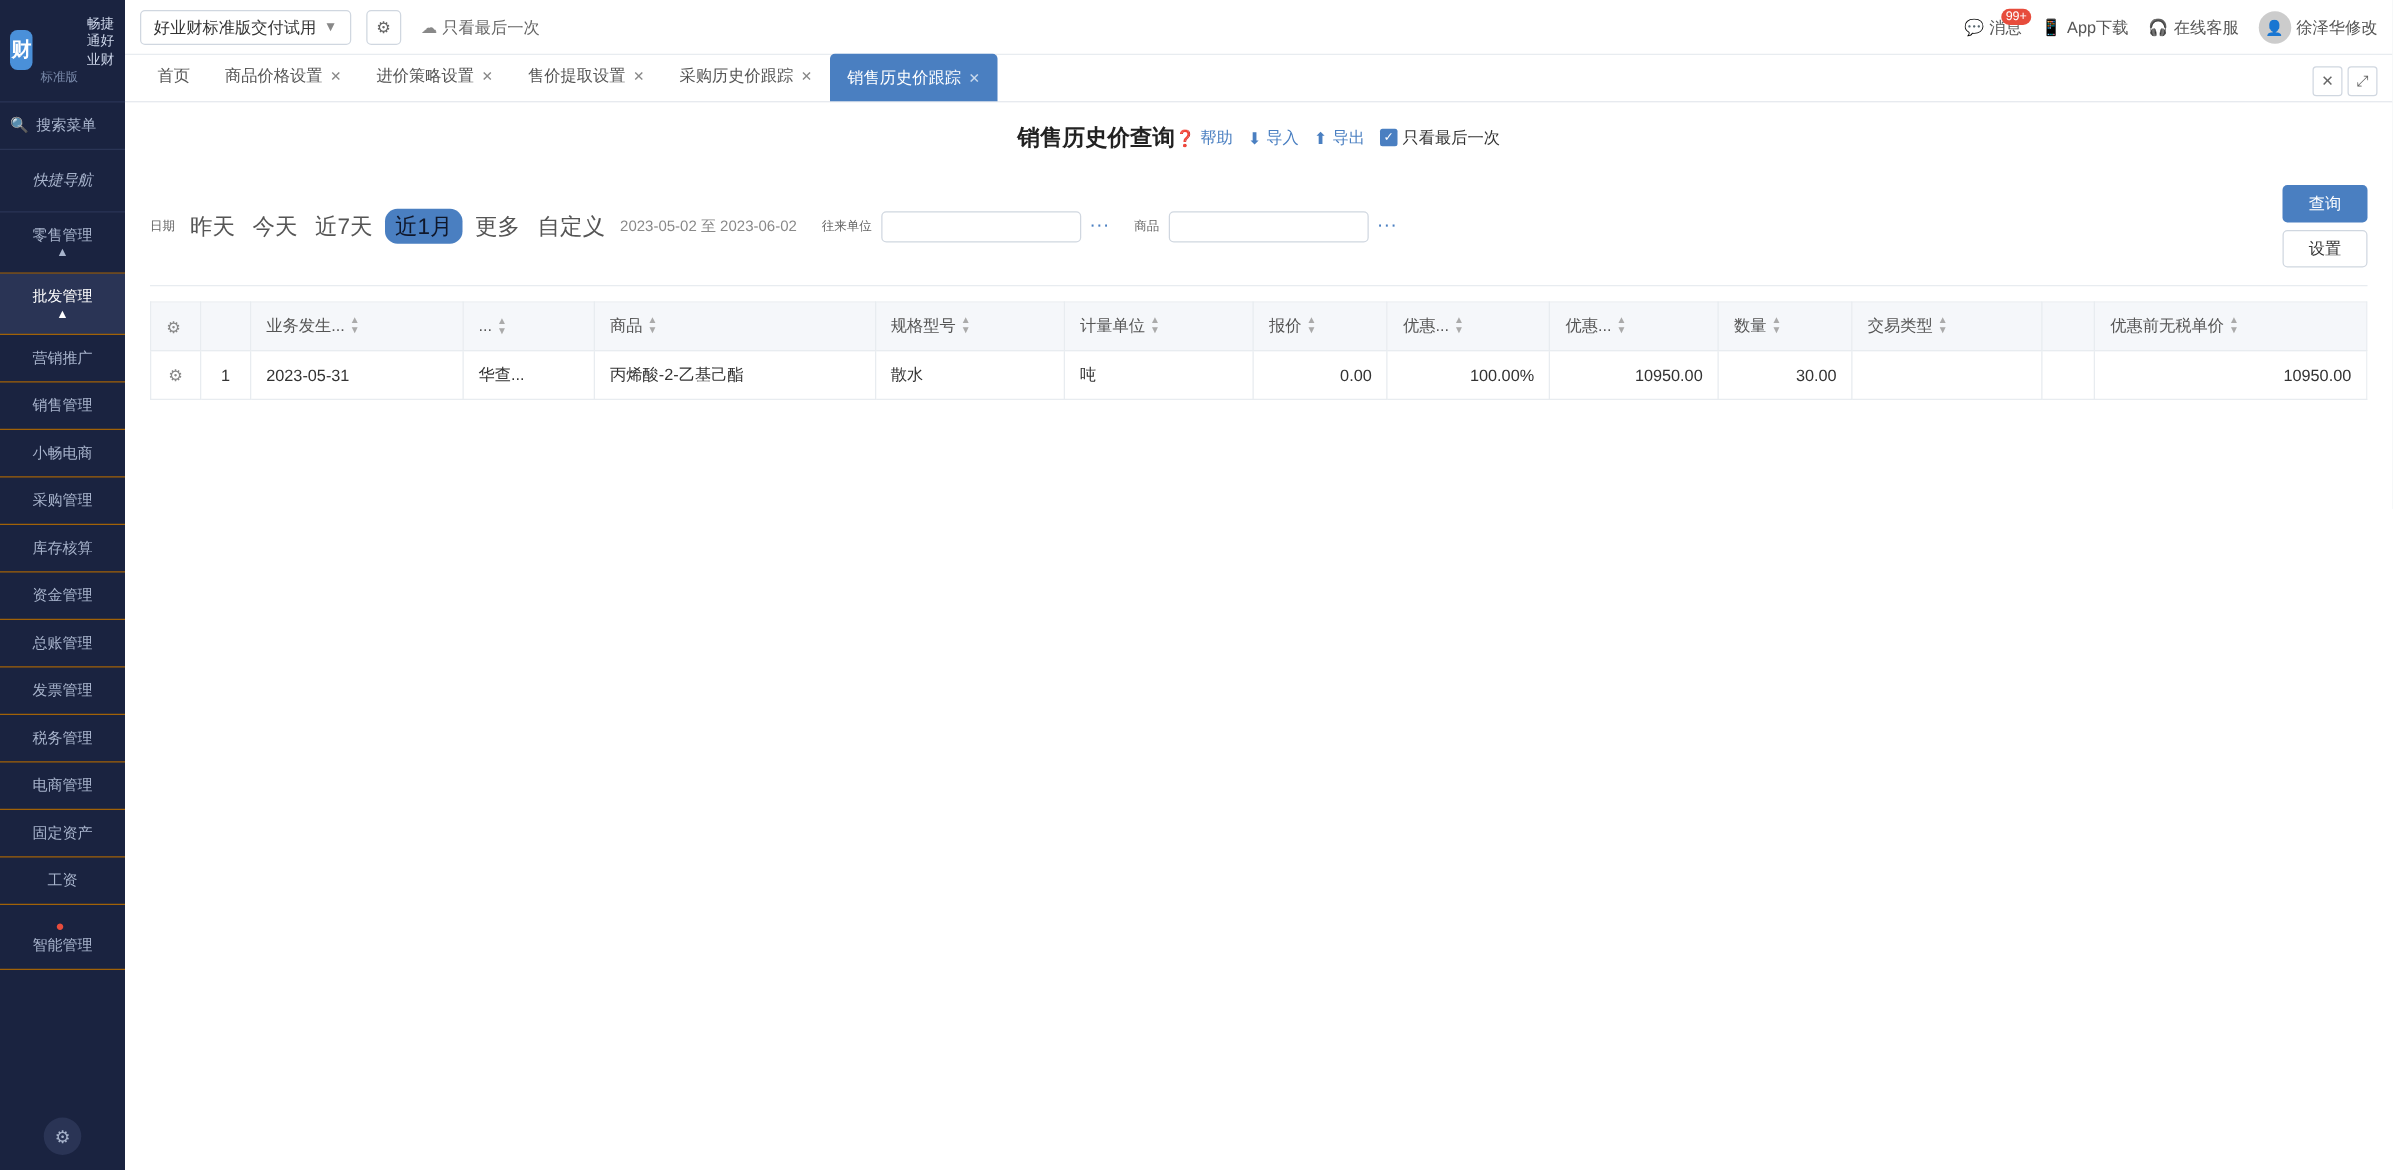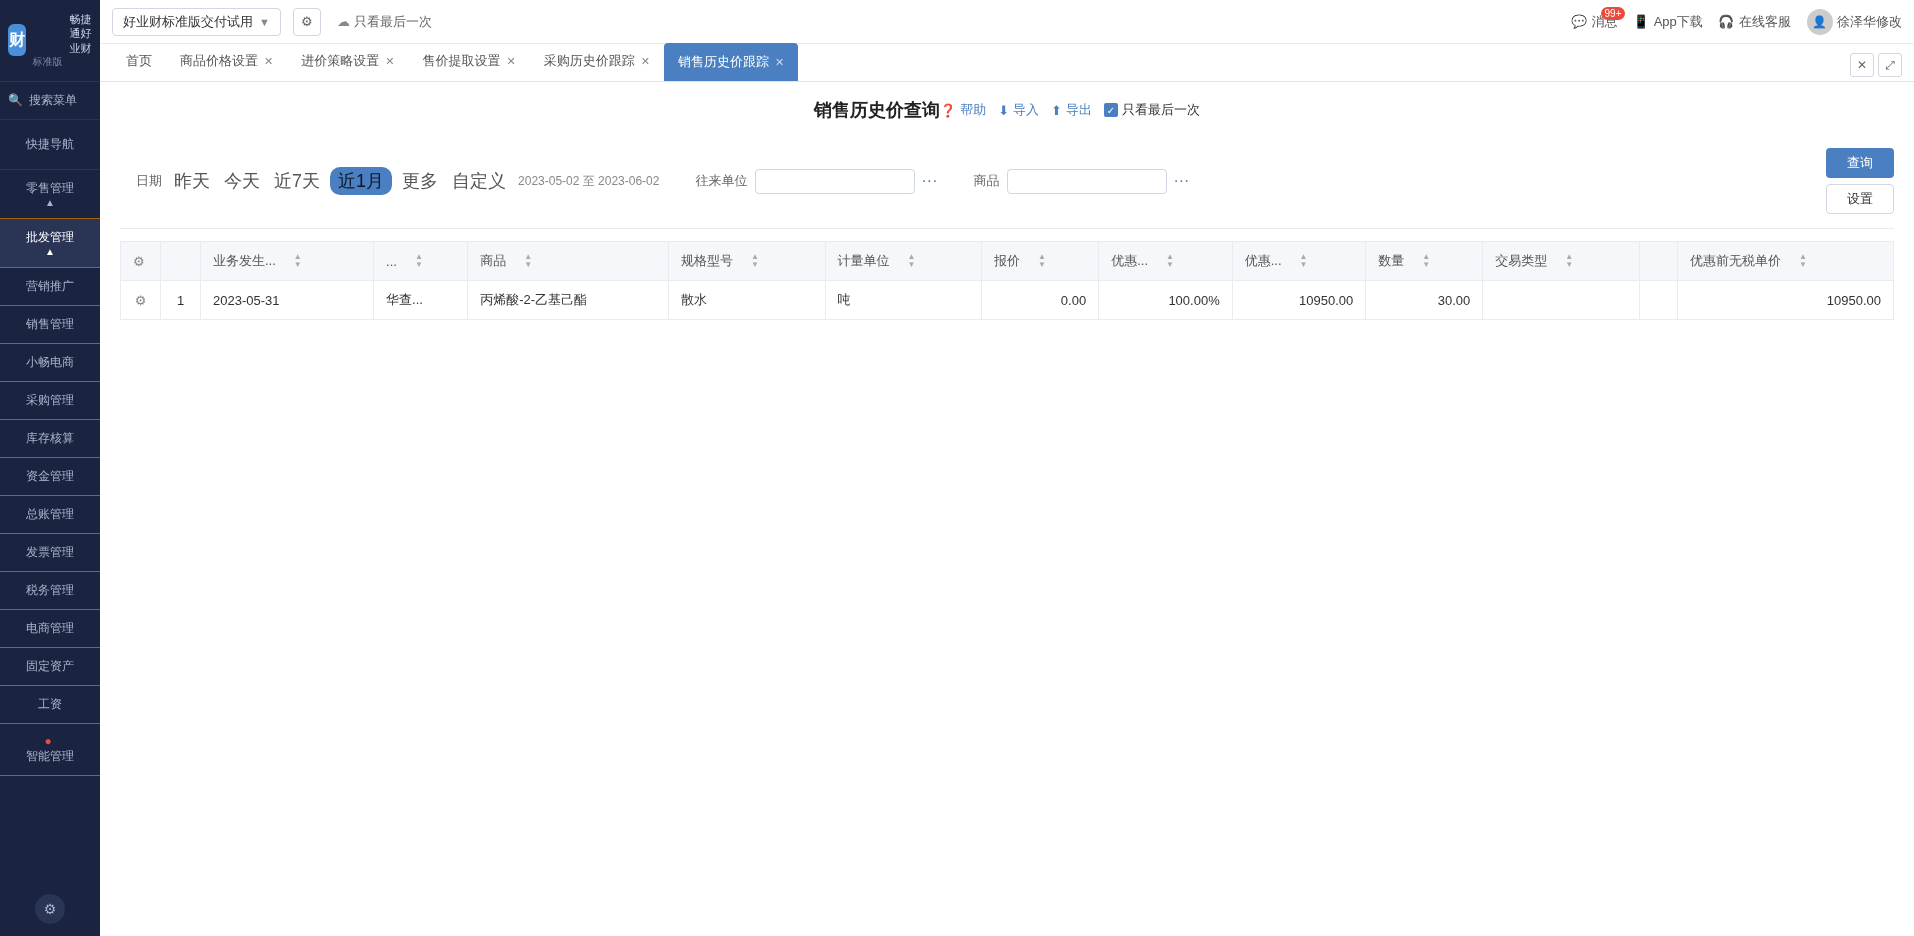--- a/index.html
+++ b/index.html
@@ -35,20 +35,21 @@
       padding: 10px 8px;
       font-size: 12px;
       color: #a8b4cc;
       cursor: pointer;
       display: flex; align-items: center; gap: 6px;
       border-bottom: 1px solid #2a3455;
     }
     .sidebar-nav {
       padding: 8px 0;
       border-bottom: 1px solid #2a3455;
+      font-style: italic;
     }
     .sidebar-nav-item {
       font-size: 12px;
       color: #a8b4cc;
       cursor: pointer;
       padding: 8px 12px;
       display: flex; align-items: center; justify-content: center;
       text-align: center;
     }
     .sidebar-item {
@@ -235,21 +236,21 @@
       align-items: center;
       gap: 20px;
       padding: 10px 0 14px 0;
       border-bottom: 1px solid #e8ecf0;
       margin-bottom: 12px;
     }
     .filter-group {
       display: flex; align-items: center; gap: 8px;
     }
     .filter-label {
-      color: #666; font-size: 13px; white-space: nowrap; margin-left: 16px;
+      color: #666; font-size: 10px; white-space: nowrap;
     }
     .date-options {
       display: flex; align-items: center; gap: 6px;
     }
     .date-opt {
       font-size: 18px;
       color: #555;
       cursor: pointer;
       padding: 2px 4px;
       border-radius: 3px;
@@ -320,21 +321,21 @@
       border: 1px solid #e8ecf0;
       text-align: left;
       white-space: nowrap;
     }
     .data-table td {
       padding: 10px 12px;
       border: 1px solid #e8ecf0;
       color: #333;
     }
     .th-sortable {
-      display: flex; align-items: center; gap: 18px; cursor: pointer;
+      display: flex; align-items: flex-start; gap: 4px; cursor: pointer;
     }
     .sort-arrows { display: flex; flex-direction: column; font-size: 8px; color: #aaa; line-height: 1; }
     .col-gear { width: 40px; text-align: center; }
     .col-num { width: 40px; text-align: center; }
     td.center { text-align: center; }
     td.right { text-align: right; }
     .settings-gear { color: #888; cursor: pointer; }
   </style>
 </head>
 <body>

